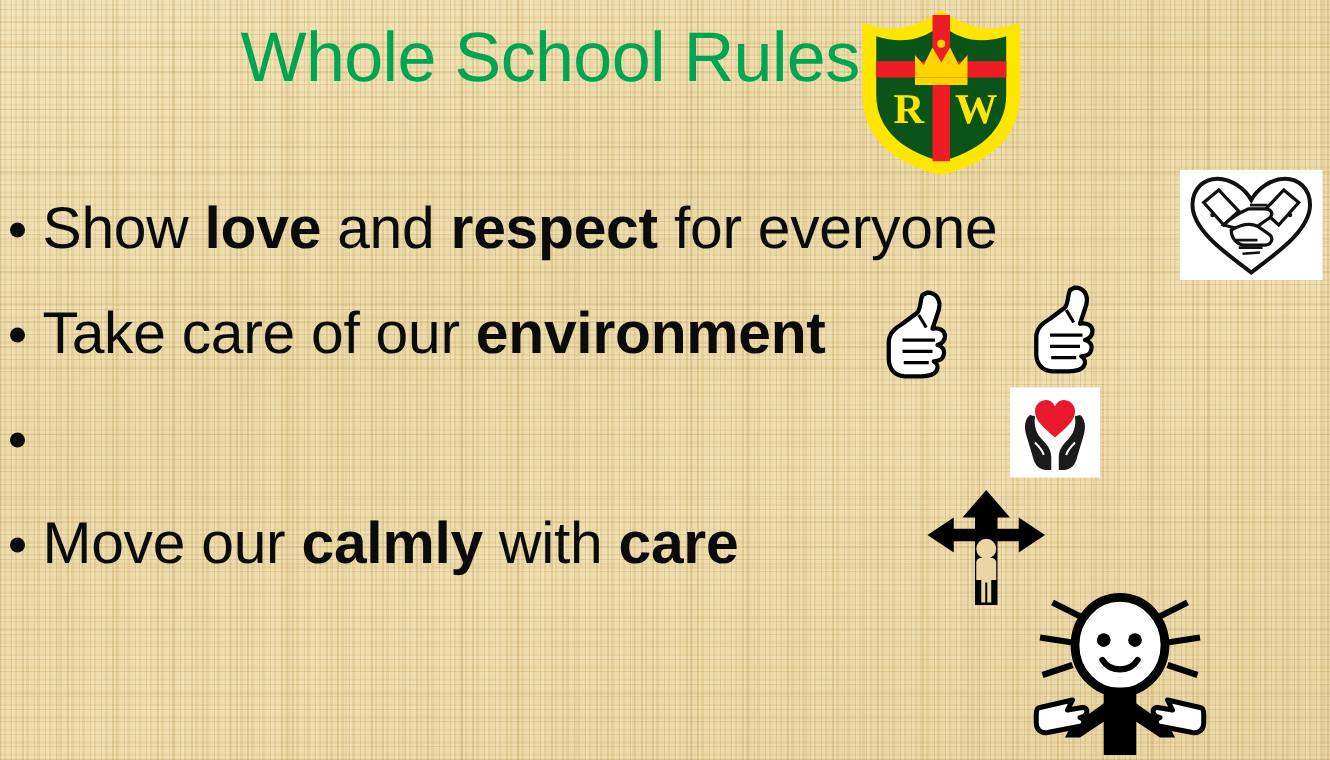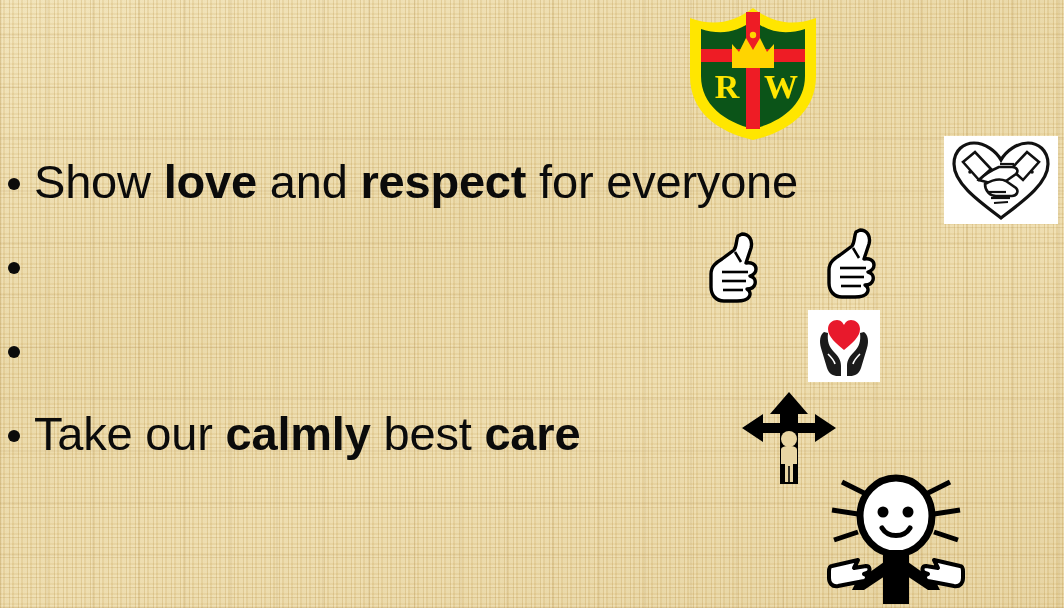--- a/index.html
+++ b/index.html
@@ -111,20 +111,21 @@
   
   #icon-proud-figure { left: 812px; top: 470px; width: 168px; height: 136px; }
 
   svg { display: block; }
 </style>
 </head>
 <body>
 
 <div id="slide">
 
+  <div class="title" style="color: rgb(0, 165, 80);">Whole School Rules</div>
 
   <div class="shield">
     <svg width="134" height="138" viewBox="0 0 134 138">
 
       <path d="M4 14 C 26 22, 46 20, 67 4 C 88 20, 108 22, 130 14
                L130 72 C130 108, 102 128, 67 136 C32 128, 4 108, 4 72 Z" fill="#ffe600"></path>
 
       <path d="M15 25 C 34 31, 51 29, 67 16 C 83 29, 100 31, 119 25
                L119 72 C119 101, 95 118, 67 125 C39 118, 15 101, 15 72 Z" fill="#0b5418"></path>
 
@@ -144,29 +145,30 @@
   <div class="rules">
 
     <div class="rule">
       <span class="bullet"></span>
       <span class="rule-text"><span>Show </span><b>love</b><span> and </span><b>respect</b><span> for everyone</span></span>
     </div>
 
 
     <div class="rule">
       <span class="bullet"></span>
-    </div>
-
-    <div class="rule">
-      <span class="bullet"></span>
-    </div>
-
-    <div class="rule">
-      <span class="bullet"></span>
-      <span class="rule-text"><span>Take our </span><b>calmly</b><span> best </span><b>care</b></span>
+      <span class="rule-text"><span>Take care of our </span><b>environment</b></span>
+    </div>
+
+    <div class="rule">
+      <span class="bullet"></span>
+    </div>
+
+    <div class="rule">
+      <span class="bullet"></span>
+      <span class="rule-text"><span>Move our </span><b>calmly</b><span> with </span><b>care</b></span>
     </div>
 
   </div>
 
   <div class="icon-abs icon-box-white" id="icon-handshake-heart">
     <svg width="114" height="88" viewBox="0 0 114 88">
       <path d="M57 82 C 36 66, 10 48, 10 28 C 10 14, 20 7, 30 7
                C 41 7, 52 15, 57 24 C 62 15, 73 7, 84 7
                C 94 7, 104 14, 104 28 C 104 48, 78 66, 57 82 Z" fill="#ffffff" stroke="#111111" stroke-width="3.2"></path>
 

